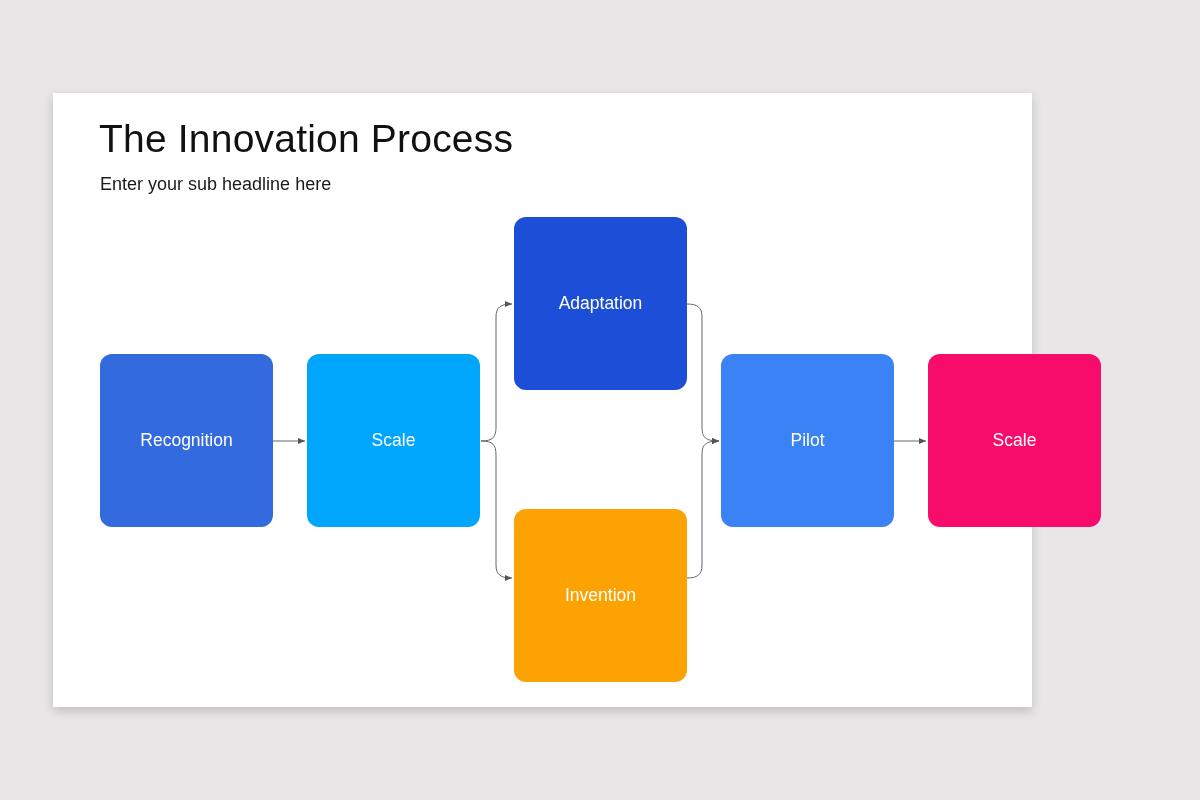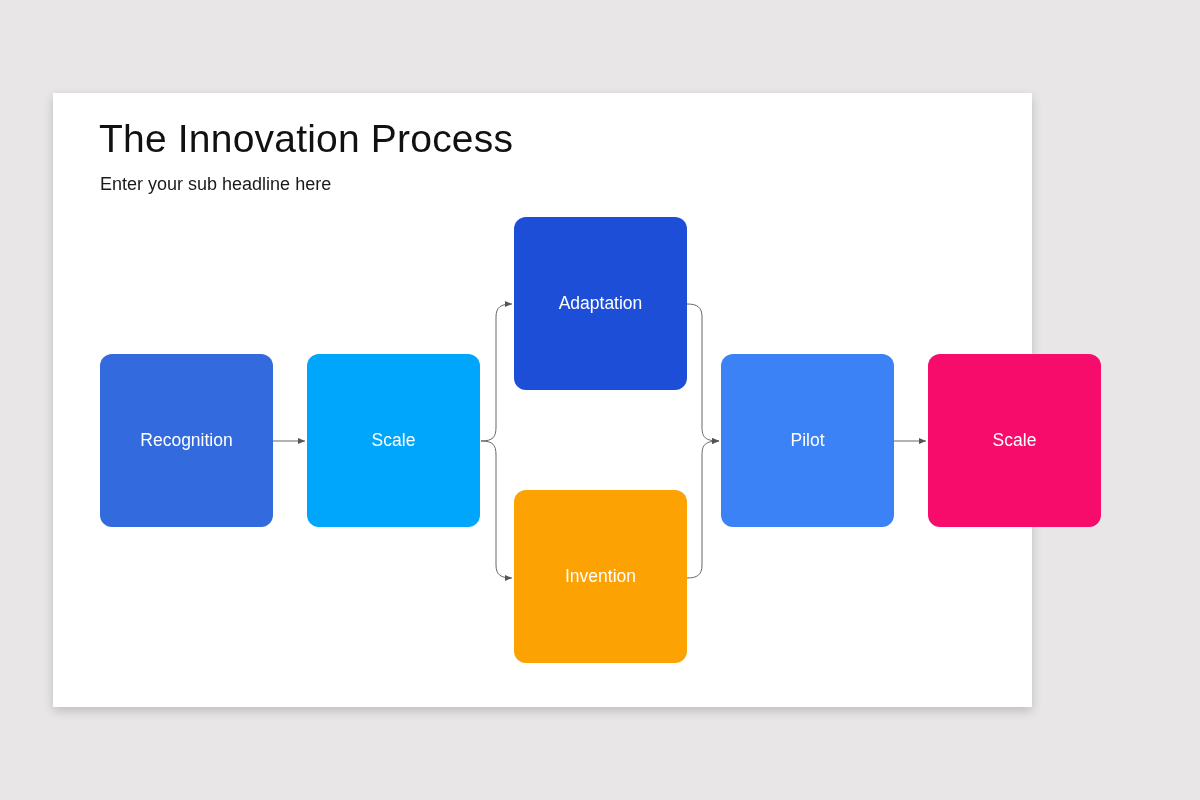--- a/index.html
+++ b/index.html
@@ -61,21 +61,21 @@
 
   <div class="node" style="left:47px; top:261px; background:#336ade;">
     <span>Recognition</span>
   </div>
   <div class="node" style="left:254px; top:261px; background:#00a6fc;">
     <span>Scale</span>
   </div>
   <div class="node" style="left:461px; top:124px; background:#1d4ed8;">
     <span>Adaptation</span>
   </div>
-  <div class="node" style="left:461px; top:397px; background:#fca203;">
+  <div class="node" style="left:461px; top:416px; background:#fca203;">
     <span>Invention</span>
   </div>
   <div class="node" style="left:668px; top:261px; background:#3b82f6;">
     <span>Pilot</span>
   </div>
   <div class="node" style="left:875px; top:261px; background:#f70c6b;">
     <span>Scale</span>
   </div>
 </div>
 

